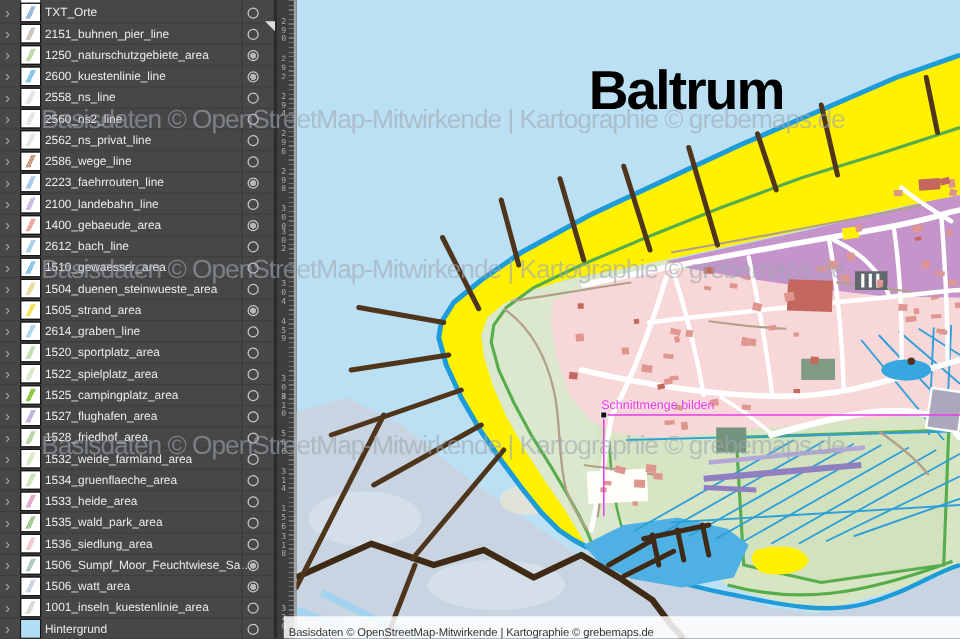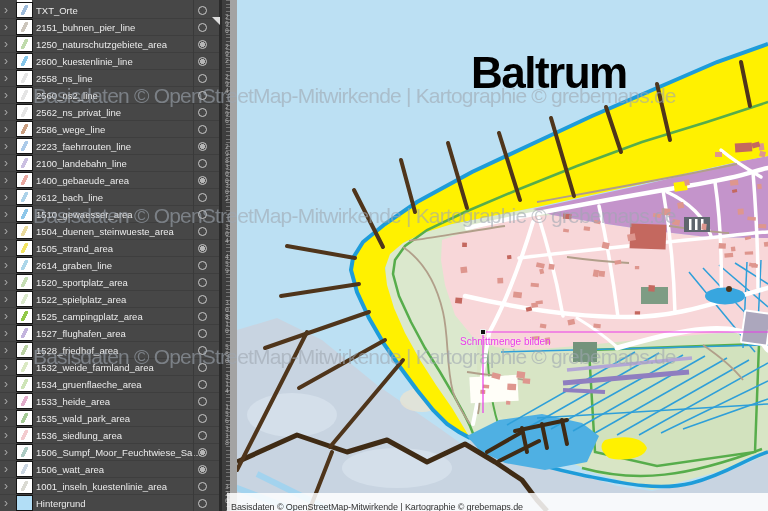--- a/index.html
+++ b/index.html
@@ -17,35 +17,35 @@
   .lname{position:absolute;left:36px;top:3px;font-size:9.5px;color:#ebebeb;white-space:nowrap;letter-spacing:0;}
   .target{position:absolute;left:198px;top:4px;width:9px;height:9px;border:1.5px solid #c9c9c9;border-radius:50%;box-sizing:border-box;}
   .target.targeted{background:radial-gradient(circle at 50% 50%, #b5b5b5 0 2.3px, rgba(0,0,0,0) 2.6px);}
   #col-sep{position:absolute;left:193px;top:0;bottom:0;width:1px;background:#3a3a3a;z-index:2;}
   #panel-edge{position:absolute;left:219px;top:0;bottom:0;width:3px;background:#2b2b2b;z-index:2;}
   #thumb-sliver{position:absolute;left:17px;top:0;width:15px;height:2px;background:#fff;z-index:1;}
   #tri-marker{position:absolute;left:212px;top:17px;width:0;height:0;
     border-top:8px solid #dedede;border-left:8px solid transparent;z-index:3;}
 
   
-  #ruler{position:absolute;left:222px;top:0;width:15px;height:511px;background:#3e3e3e;z-index:2;border-right:7px solid #a3a3a3;box-sizing:border-box;}
+  #ruler{position:absolute;left:222px;top:0;width:15px;height:511px;background:#3e3e3e;z-index:2;border-right:2px solid #a3a3a3;box-sizing:border-box;}
   #ruler::before{content:"";position:absolute;right:0;top:0;bottom:0;width:4px;
     background:repeating-linear-gradient(to bottom,#8a8a8a 0 1px,transparent 1px 3.75px);opacity:.7;}
   .rlabel{position:absolute;left:3px;width:4px;font-family:"DejaVu Sans Mono",monospace;
     font-size:6.5px;line-height:7px;color:#ababab;word-break:break-all;}
 
   
   #map{position:absolute;left:237px;top:0;width:531px;height:511px;z-index:1;}
   #map-title{position:absolute;left:471px;top:48px;font-size:44px;font-weight:bold;color:var(--title_color,#000);
     letter-spacing:-1.5px;z-index:20;white-space:nowrap;}
   .wmark{position:absolute;left:33px;font-size:21px;font-weight:500;letter-spacing:-0.8px;white-space:nowrap;
     color:rgba(158,166,176,0.60);z-index:40;pointer-events:none;}
   #wm1{top:84px;} #wm2{top:204px;} #wm3{top:345px;}
-  #sel-tooltip{position:absolute;left:460px;top:319px;font-size:10px;color:var(--magenta,#e93be9);
-    z-index:45;white-space:nowrap;text-shadow:0 0 2px rgba(255,255,255,.7);margin-top:17px;}
+  #sel-tooltip{position:absolute;left:481px;top:319px;font-size:10px;color:var(--magenta,#e93be9);
+    z-index:45;white-space:nowrap;text-shadow:0 0 2px rgba(255,255,255,.7);}
   #attr-bar{position:absolute;left:227px;top:493px;width:541px;height:18px;background:rgba(255,255,255,0.85);
     z-index:50;box-sizing:border-box;padding:3px 0 0 4px;}
   #attr-bar span{font-size:9px;color:#333;letter-spacing:-0.1px;white-space:nowrap;}
 </style>
 </head>
 <body>
 
 <div id="page">
 
   <div style="position:absolute;left:0;top:0;width:222px;height:511px;background:#474747;">
@@ -235,21 +235,21 @@
     <div id="col-sep"></div>
     <div id="panel-edge"></div>
     <div id="tri-marker"></div>
   </div>
 
   <div id="ruler">
       <div class="rlabel" style="top: 14px;">290</div>
       <div class="rlabel" style="top: 44px; font-family: Liberation Mono, monospace;">292</div>
       <div class="rlabel" style="top: 74px;">294</div>
       <div class="rlabel" style="top: 104px;">296</div>
-      <div class="rlabel" style="top: 144px;">298</div>
+      <div class="rlabel" style="top: 134px;">298</div>
       <div class="rlabel" style="top: 164px;">300</div>
       <div class="rlabel" style="top: 182px;">302</div>
       <div class="rlabel" style="top: 224px;">304</div>
       <div class="rlabel" style="top: 254px;">459</div>
       <div class="rlabel" style="top: 300px;">308</div>
       <div class="rlabel" style="top: 314px;">310</div>
       <div class="rlabel" style="top: 344px;">586</div>
       <div class="rlabel" style="top: 374px;">314</div>
       <div class="rlabel" style="top: 404px;">156</div>
       <div class="rlabel" style="top: 426px;">318</div>

